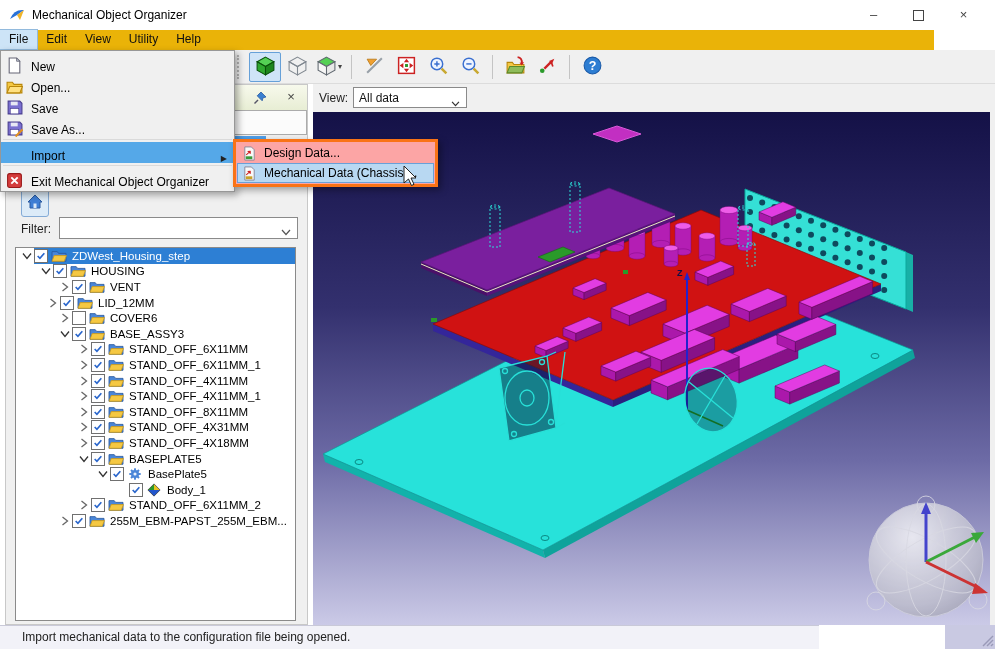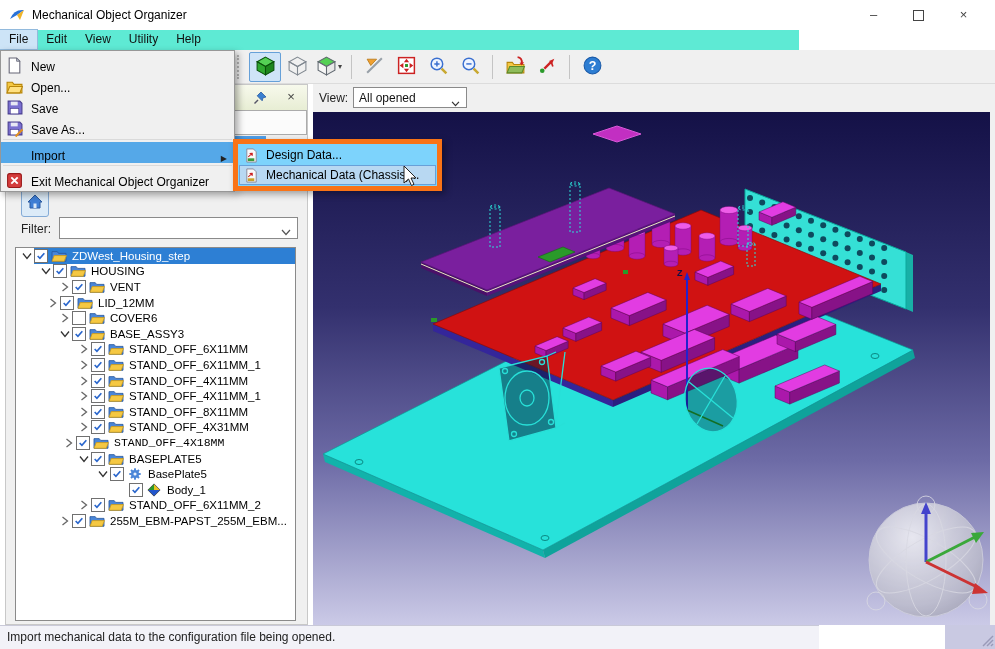--- a/index.html
+++ b/index.html
@@ -7,21 +7,21 @@
        font-family:"Liberation Sans","DejaVu Sans",sans-serif;font-size:12px;color:#111;
        outline:1px solid #44447a;}
   
   .titlebar{position:absolute;left:0;top:0;width:986px;height:30px;background:#fff;}
   .titlebar .appicon{position:absolute;left:8px;top:6px;width:18px;height:18px;}
   .titlebar .title{position:absolute;left:32px;top:8px;font-size:12px;color:#000;}
   .wbtn{position:absolute;top:0;width:45px;height:30px;text-align:center;line-height:30px;color:#444;font-size:13px;}
   .wbtn.min{right:90px;} .wbtn.max{right:45px;} .wbtn.close{right:0;}
   .maxbox{display:inline-block;width:9px;height:9px;border:1px solid #444;vertical-align:middle;}
   
-  .menubar{position:absolute;left:0;top:30px;width:799px;height:20px;background:#5eead4;}
+  .menubar{position:absolute;left:0;top:30px;width:934px;height:20px;background:#eab308;}
   .mb-item{display:inline-block;padding:2px 9px 3px 9px;font-size:12px;color:#111;}
   .mb-item.active{background:#cde4f7;outline:1px solid #92badd;}
   
   .toolbar{position:absolute;left:0;top:50px;width:995px;height:33px;background:#f0f0f0;border-bottom:1px solid #dcdcdc;display:flex;align-items:center;}
   .tb-pad{width:237px;flex:none;}
   .tb-grip{width:4px;height:24px;border-left:2px dotted #b8b8b8;margin-right:6px;flex:none;}
   .tb-btn{width:30px;height:28px;display:flex;align-items:center;justify-content:center;flex:none;border:1px solid transparent;border-radius:2px;}
   .tb-btn svg{width:21px;height:21px;}
   .tb-btn.selected{background:#cfe4f8;border-color:#66a0d8;}
   .tb-caret{font-size:8px;color:#444;margin-left:1px;}
@@ -50,32 +50,32 @@
   .ticon svg{width:16px;height:14px;}
   .tlabel{color:#000;}
   
   .viewbar{position:absolute;left:313px;top:84px;width:677px;height:28px;background:#f0f0f0;}
   .view-label{position:absolute;left:6px;top:7px;color:#222;}
   .view-combo{position:absolute;left:40px;top:3px;width:114px;height:21px;background:#fff;border:1px solid #8a8a8a;box-sizing:border-box;font-size:12px;padding:3px 0 0 5px;}
   .viewport{position:absolute;left:313px;top:112px;width:677px;height:513px;
             background:linear-gradient(#141147,#33306e 38%,#6d6ba6 68%,#cbcae7 100%);}
   .rightstrip{position:absolute;left:990px;top:84px;width:5px;height:541px;background:#f0f0f0;}
   
-  .statusbar{position:absolute;left:0;top:625px;width:819px;height:24px;background:#f2f2f8;border-top:1px solid #c9c9d8;box-sizing:border-box;line-height:22px;padding-left:7px;color:#222;}
+  .statusbar{position:absolute;left:0;top:625px;width:819px;height:24px;background:#f2f2f8;border-top:1px solid #c9c9d8;box-sizing:border-box;line-height:22px;padding-left:22px;color:#222;}
   .sizegrip{position:absolute;right:0;top:625px;width:50px;height:24px;background:#c9c9e2;}
   
   .filemenu{position:absolute;left:0;top:50px;width:233px;background:#f0f0f0;border:1px solid #979797;box-shadow:3px 3px 7px rgba(0,0,0,.35);z-index:50;padding:2px 0;}
   .fm-row{height:21px;display:flex;align-items:flex-end;position:relative;}
   .fm-icon{width:17px;height:17px;margin:0 8px 0 5px;flex:none;}
   .fm-icon svg{width:17px;height:17px;}
   .fm-label{font-size:12px;color:#000;white-space:nowrap;}
   .fm-row.hl{background:#55a8e8;}
   .fm-arrow{position:absolute;right:7px;font-size:8px;color:#222;}
   .menu-sep{height:1px;background:#dadada;margin:2px 2px;}
-  .submenu{position:absolute;left:233px;top:139px;width:197px;background:#7dd3fc;border:5px solid #f97316;box-shadow:3px 3px 7px rgba(0,0,0,.35);z-index:51;padding:1px;}
+  .submenu{position:absolute;left:233px;top:139px;width:197px;background:#fca5a5;border:3px solid #f97316;box-shadow:3px 3px 7px rgba(0,0,0,.35);z-index:51;padding:1px;}
   .sm-row{height:20px;display:flex;align-items:center;border:1px solid transparent;box-sizing:border-box;}
   .sm-row.hl{background:#b8d8f2;border-color:#68a0d8;}
   .sm-icon{width:15px;height:15px;margin:0 7px 0 4px;flex:none;}
   .sm-icon svg{width:15px;height:15px;}
   .cursor{position:absolute;left:403px;top:165px;z-index:60;}
 </style>
 </head>
 <body>
 
 <div id="app">
@@ -447,21 +447,21 @@
             </span>
             <span class="ticon">
               <svg viewBox="0 0 18 16">
                 <path d="M1,3 h6 l1.5,2 H17 v9 H1 z" fill="#4a86d8" stroke="#2a5aa0"></path>
                 <path d="M1,14 L3.5,7.5 H17.5 L15,14 z" fill="#f5c842" stroke="#c89a20"></path>
               </svg>
             </span>
             <span class="tlabel">STAND_OFF_4X31MM</span>
           </div>
         </div>
-        <div class="trow" style="padding-left: 46px; font-family: Liberation Mono, monospace;">
+        <div class="trow" style="padding-left: 61px;">
           <span class="chev">
             <svg width="8" height="10" viewBox="0 0 8 10">
               <path d="M1.5,1 L6.5,5 L1.5,9" fill="none" stroke="#666" stroke-width="1.3"></path>
             </svg>
           </span>
           <div class="trow-body">
             <span class="cbx">
               <svg viewBox="0 0 12 12">
                 <path d="M2,6 L4.7,8.8 L10,2.6" stroke="#2a66cc" stroke-width="2" fill="none"></path>
               </svg>
@@ -583,21 +583,21 @@
             </span>
             <span class="tlabel">255M_EBM-PAPST_255M_EBM...</span>
           </div>
         </div>
       </div>
   </div>
 
   <div class="viewbar">
     <span class="view-label">View:</span>
     <div class="view-combo">
-      <span>All opened</span>
+      <span>All data</span>
       <span class="combo-caret" style="top:8px">
         <svg width="9" height="6" viewBox="0 0 10 7">
             <path d="M1,1 L5,5.5 L9,1" fill="none" stroke="#333" stroke-width="1.4"></path>
           </svg>
       </span>
     </div>
   </div>
 
   <div class="viewport">
     <svg id="scene" width="677" height="513" viewBox="0 0 677 513">

